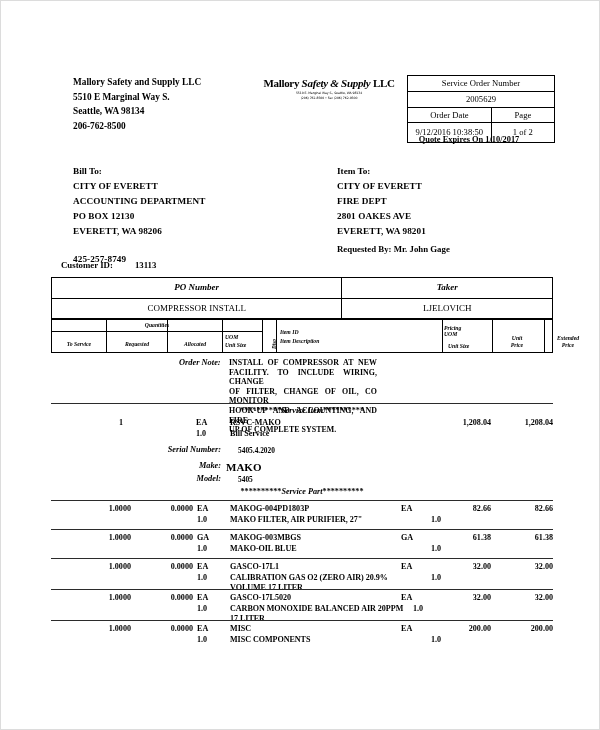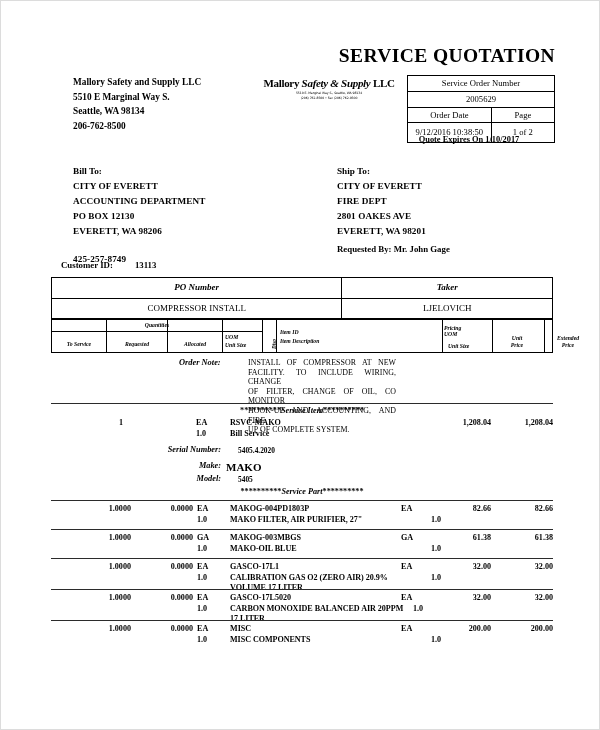--- a/index.html
+++ b/index.html
@@ -201,25 +201,24 @@
     font-weight: bold;
     font-style: italic;
     white-space: nowrap;
   }
   .order-note-text {
     position: absolute;
     left: 228px;
     top: 357px;
     width: 148px;
     font-size: 7.9px;
-    font-weight: normal;
+    font-weight: bold;
     line-height: 9.6px;
     text-align: justify;
     letter-spacing: 0.05px;
-    margin-left: 19px;
   }
   .order-note-text > span { display: block; }
 
   
   .rule {
     position: absolute;
     left: 50px;
     width: 502px;
     height: 0;
     border-top: 1.4px solid #2b2b2b;
@@ -271,21 +270,20 @@
     line-height: 10.4px;
     width: 205px;
     letter-spacing: -0.05px;
   }
 </style>
 </head>
 <body>
 
 <div id="page">
 
-  <div class="doc-title">SERVICE QUOTATION</div>
 
   <div class="company-block">
     <div>Mallory Safety and Supply LLC</div>
     <div>5510 E Marginal Way S.</div>
     <div>Seattle, WA 98134</div>
     <div>206-762-8500</div>
   </div>
 
   <div class="logo-block">
     <div class="logo-main"><span class="up">Mallory</span> <span>Safety &amp; Supply</span> <span class="up">LLC</span></div>
@@ -317,21 +315,21 @@
     <div class="hdr">Bill To:</div>
     <div class="ln">CITY OF EVERETT</div>
     <div class="ln">ACCOUNTING DEPARTMENT</div>
     <div class="ln">PO BOX 12130</div>
     <div class="ln">EVERETT, WA 98206</div>
     <div class="gap"></div>
     <div class="ln">425-257-8749</div>
   </div>
 
   <div class="addr" id="ship-to">
-    <div class="hdr">Ship To:</div>
+    <div class="hdr">Item To:</div>
     <div class="ln">CITY OF EVERETT</div>
     <div class="ln">FIRE DEPT</div>
     <div class="ln">2801 OAKES AVE</div>
     <div class="ln">EVERETT, WA 98201</div>
   </div>
   <div class="requested-by">Requested By: Mr. John Gage</div>
 
   <div class="customer-id">
     <span>Customer ID:</span><span class="cid-val">13113</span>
   </div>

